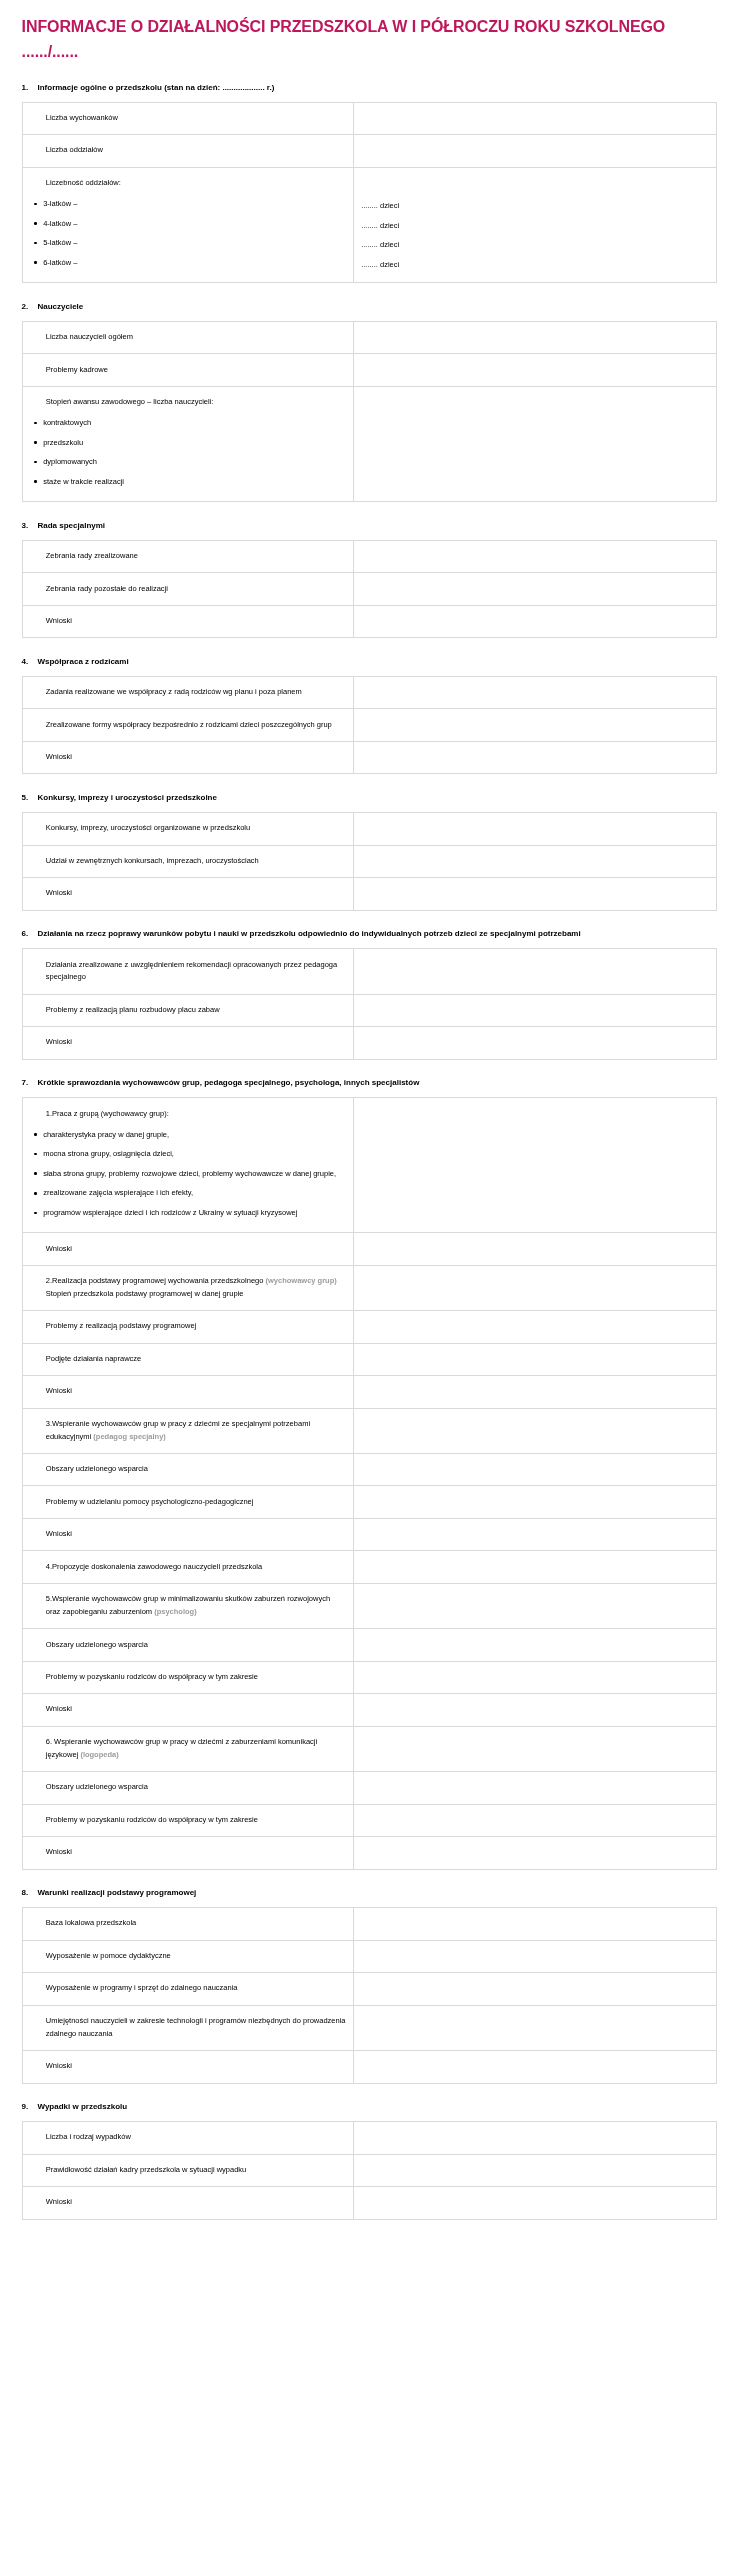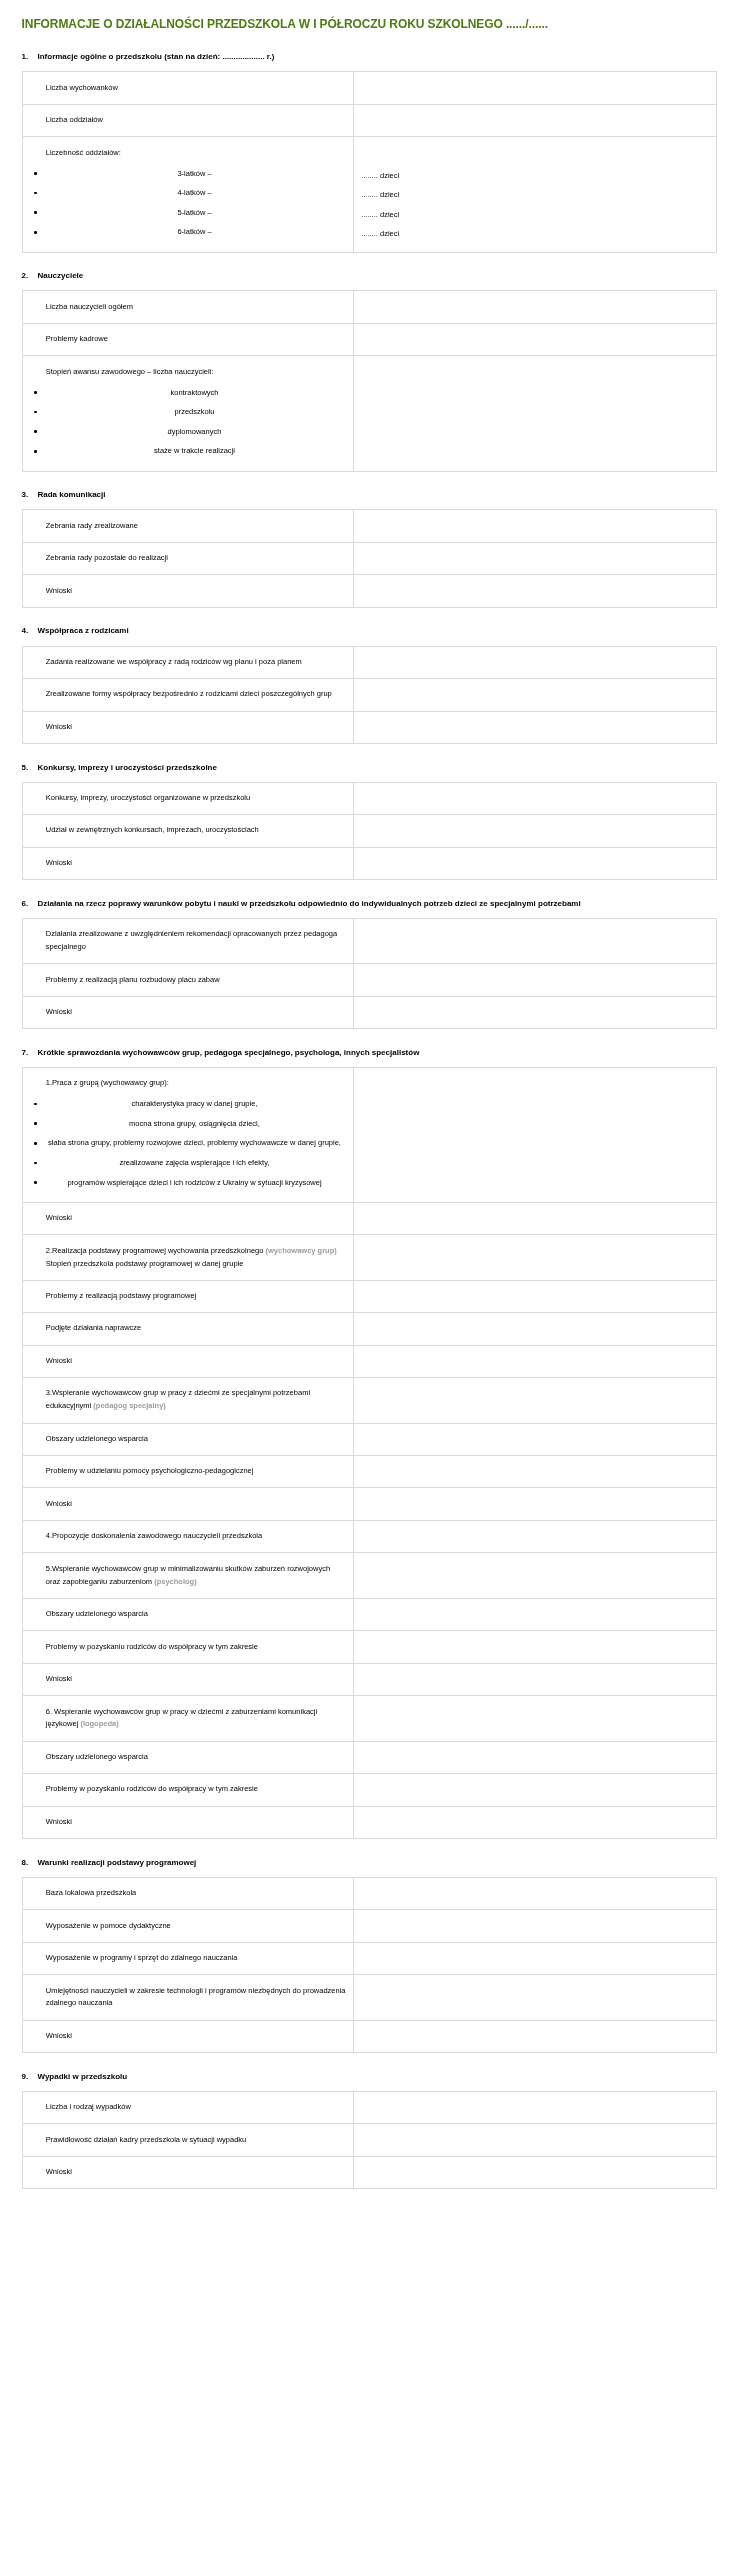--- a/index.html
+++ b/index.html
@@ -14,23 +14,23 @@
   }
   .page {
     width: 739px;
     min-height: 3843px;
     box-sizing: border-box;
     padding: 11.3px 21.6px 31px 21.6px;
     background: #ffffff;
     position: relative;
   }
   .doc-title {
-    color: #4d7c0f;
+    color: #be185d;
     font-weight: bold;
-    font-size: 12px;
+    font-size: 16px;
     line-height: 1.52;
     letter-spacing: -0.1px;
     margin: 4.1px 0 0 0;
     max-width: 685px;
   }
   .section-heading {
     font-size: 8px;
     font-weight: bold;
     line-height: 1.5;
     margin: 17.5px 0 8.2px 0;
@@ -79,21 +79,20 @@
     margin-left: 16px;
   }
   .muted {
     color: #9c9c9c;
     font-weight: bold;
   }
   ul.cell-list {
     margin: 8.2px 0 3.1px 0;
     padding-left: 13.4px;
     list-style: none;
-    text-align: center;
   }
   ul.cell-list li {
     position: relative;
     margin: 0 0 6.7px 0;
     line-height: 1.72;
   }
   ul.cell-list li:last-child {
     margin-bottom: 0;
   }
   ul.cell-list li::before {
@@ -195,21 +194,21 @@
                 </ul>
               </td>
               <td class="value-cell"><span></span></td>
             </tr>
           </tbody>
         </table>
       </div>
       <div class="section">
         <div class="section-heading">
           <span class="num">3.</span>
-          <span class="txt"><span>Rada komunikacji</span></span>
+          <span class="txt"><span>Rada specjalnymi</span></span>
         </div>
         <table class="form-table">
           <tbody>
             <tr>
               <td class="label-cell">
                 <span class="cell-title"><span>Zebrania rady zrealizowane</span></span>
               </td>
               <td class="value-cell"><span></span></td>
             </tr>
             <tr>

